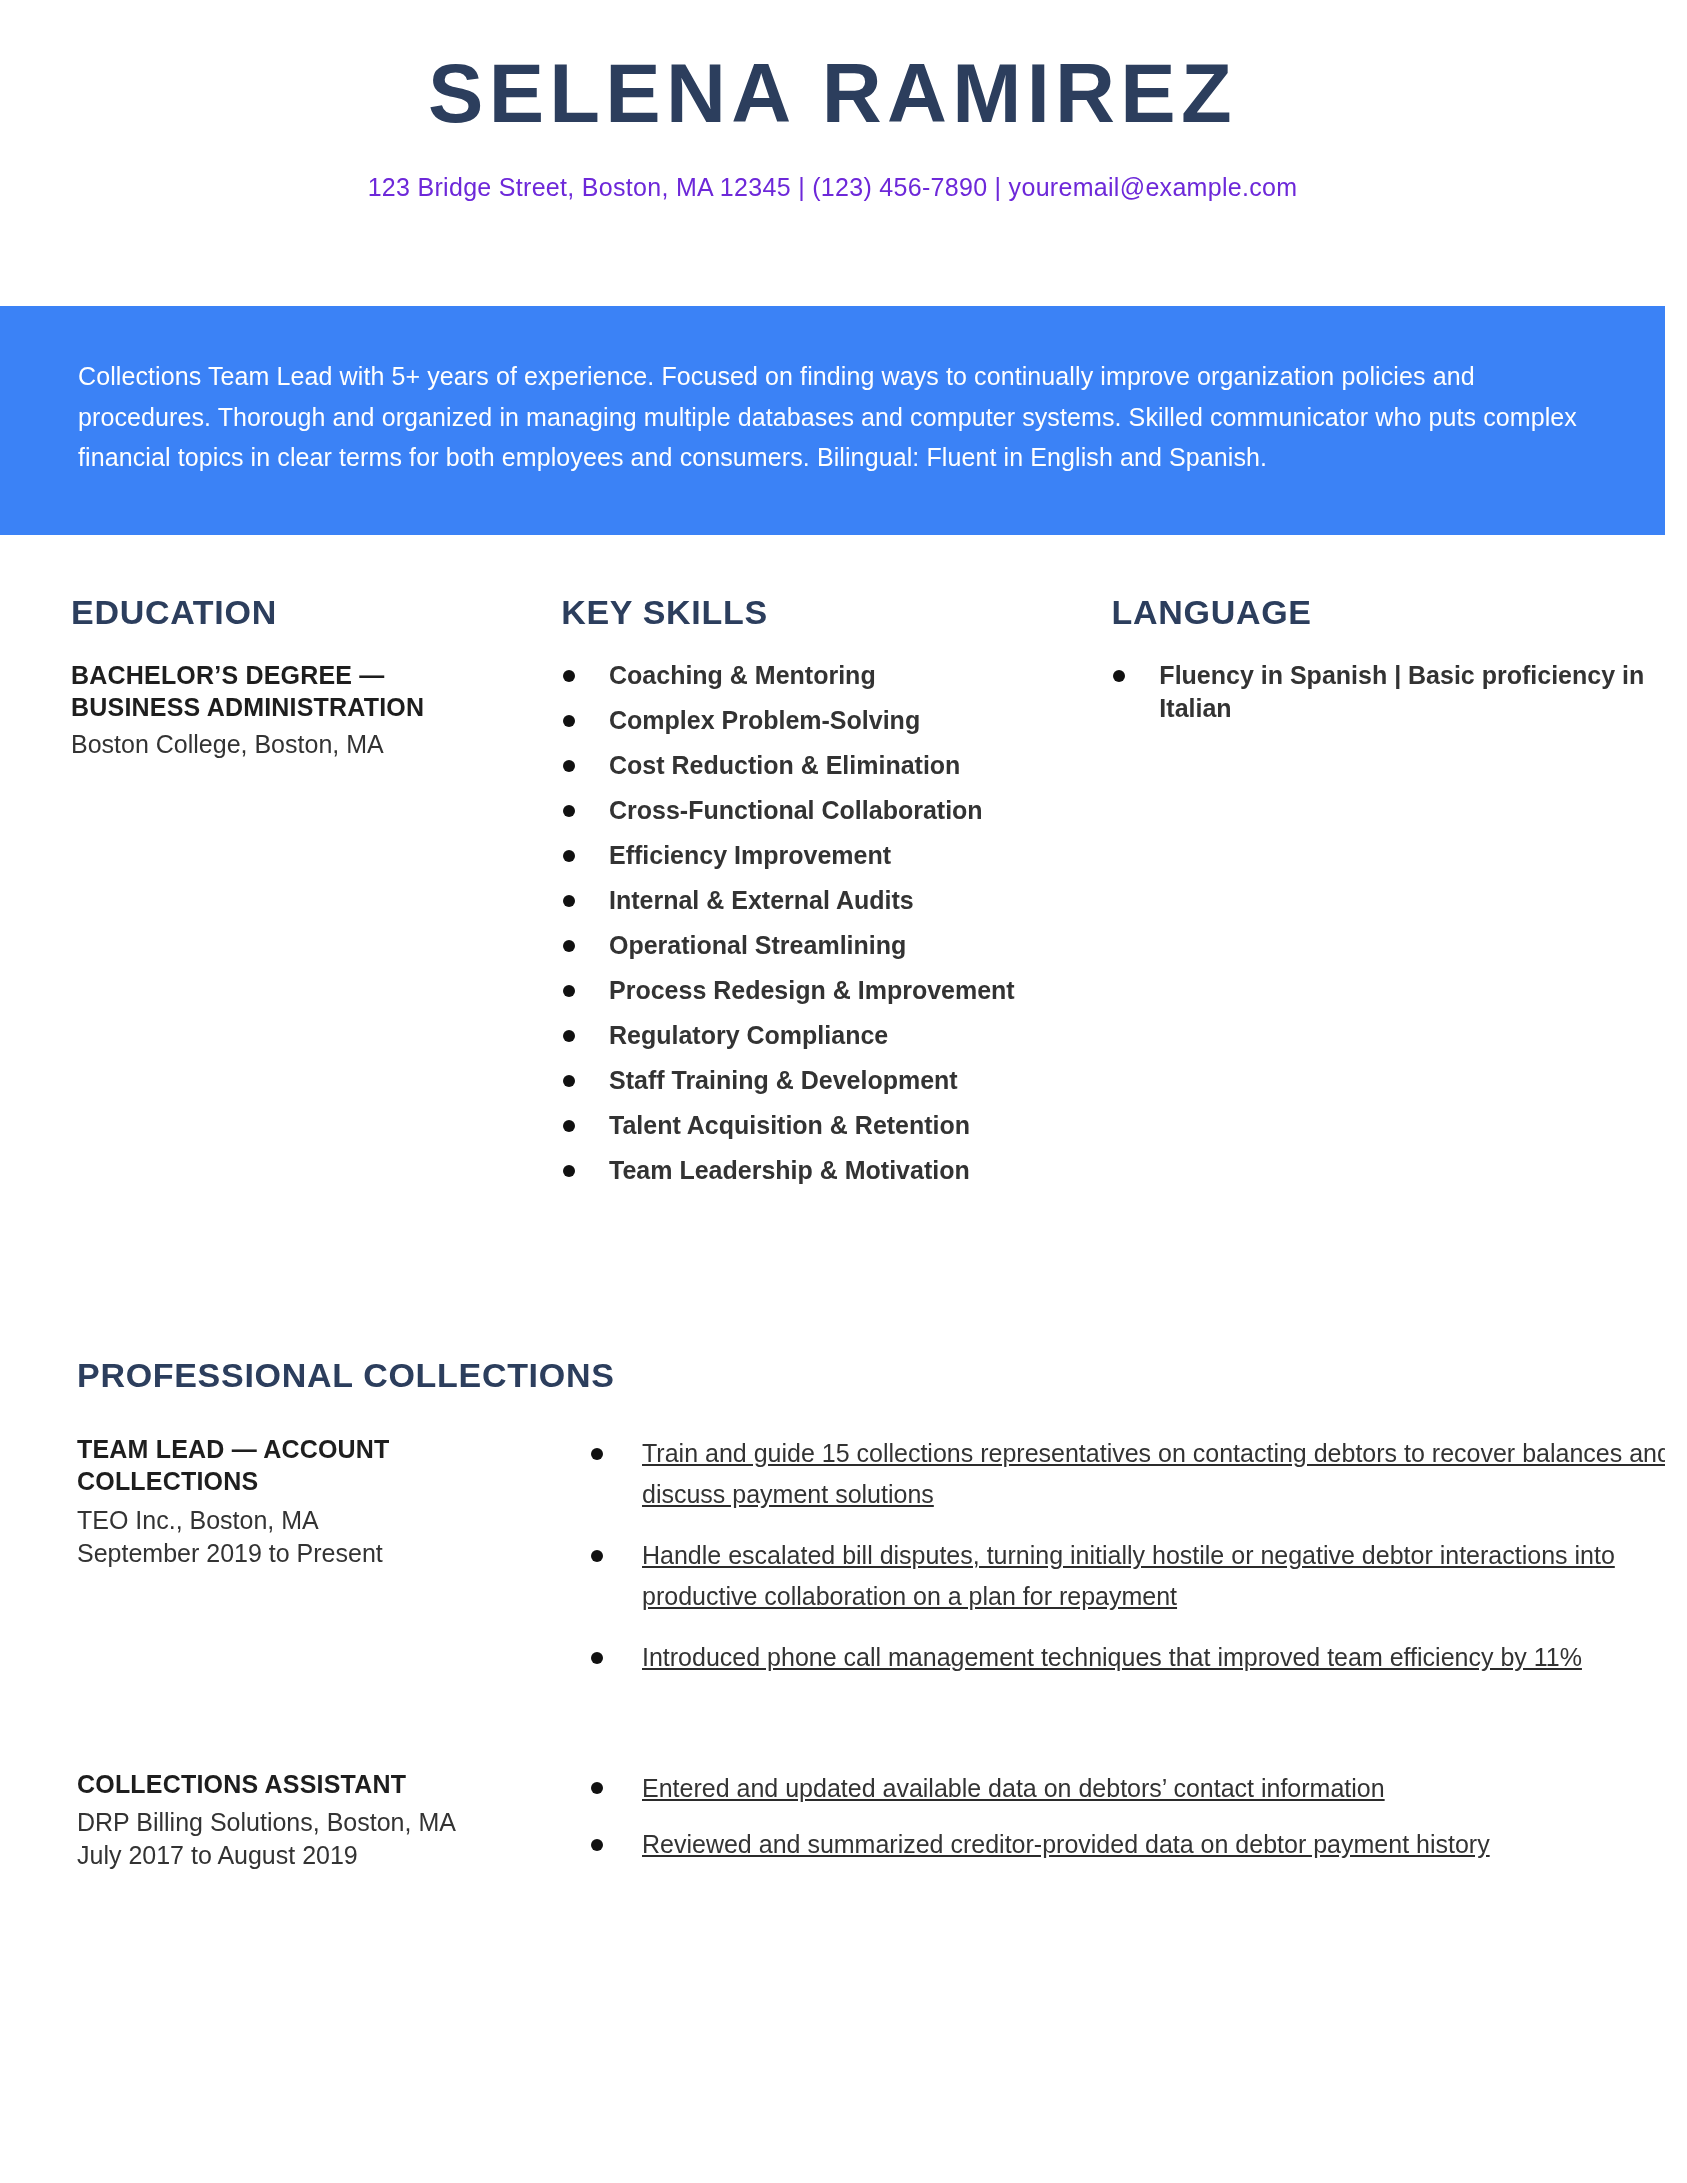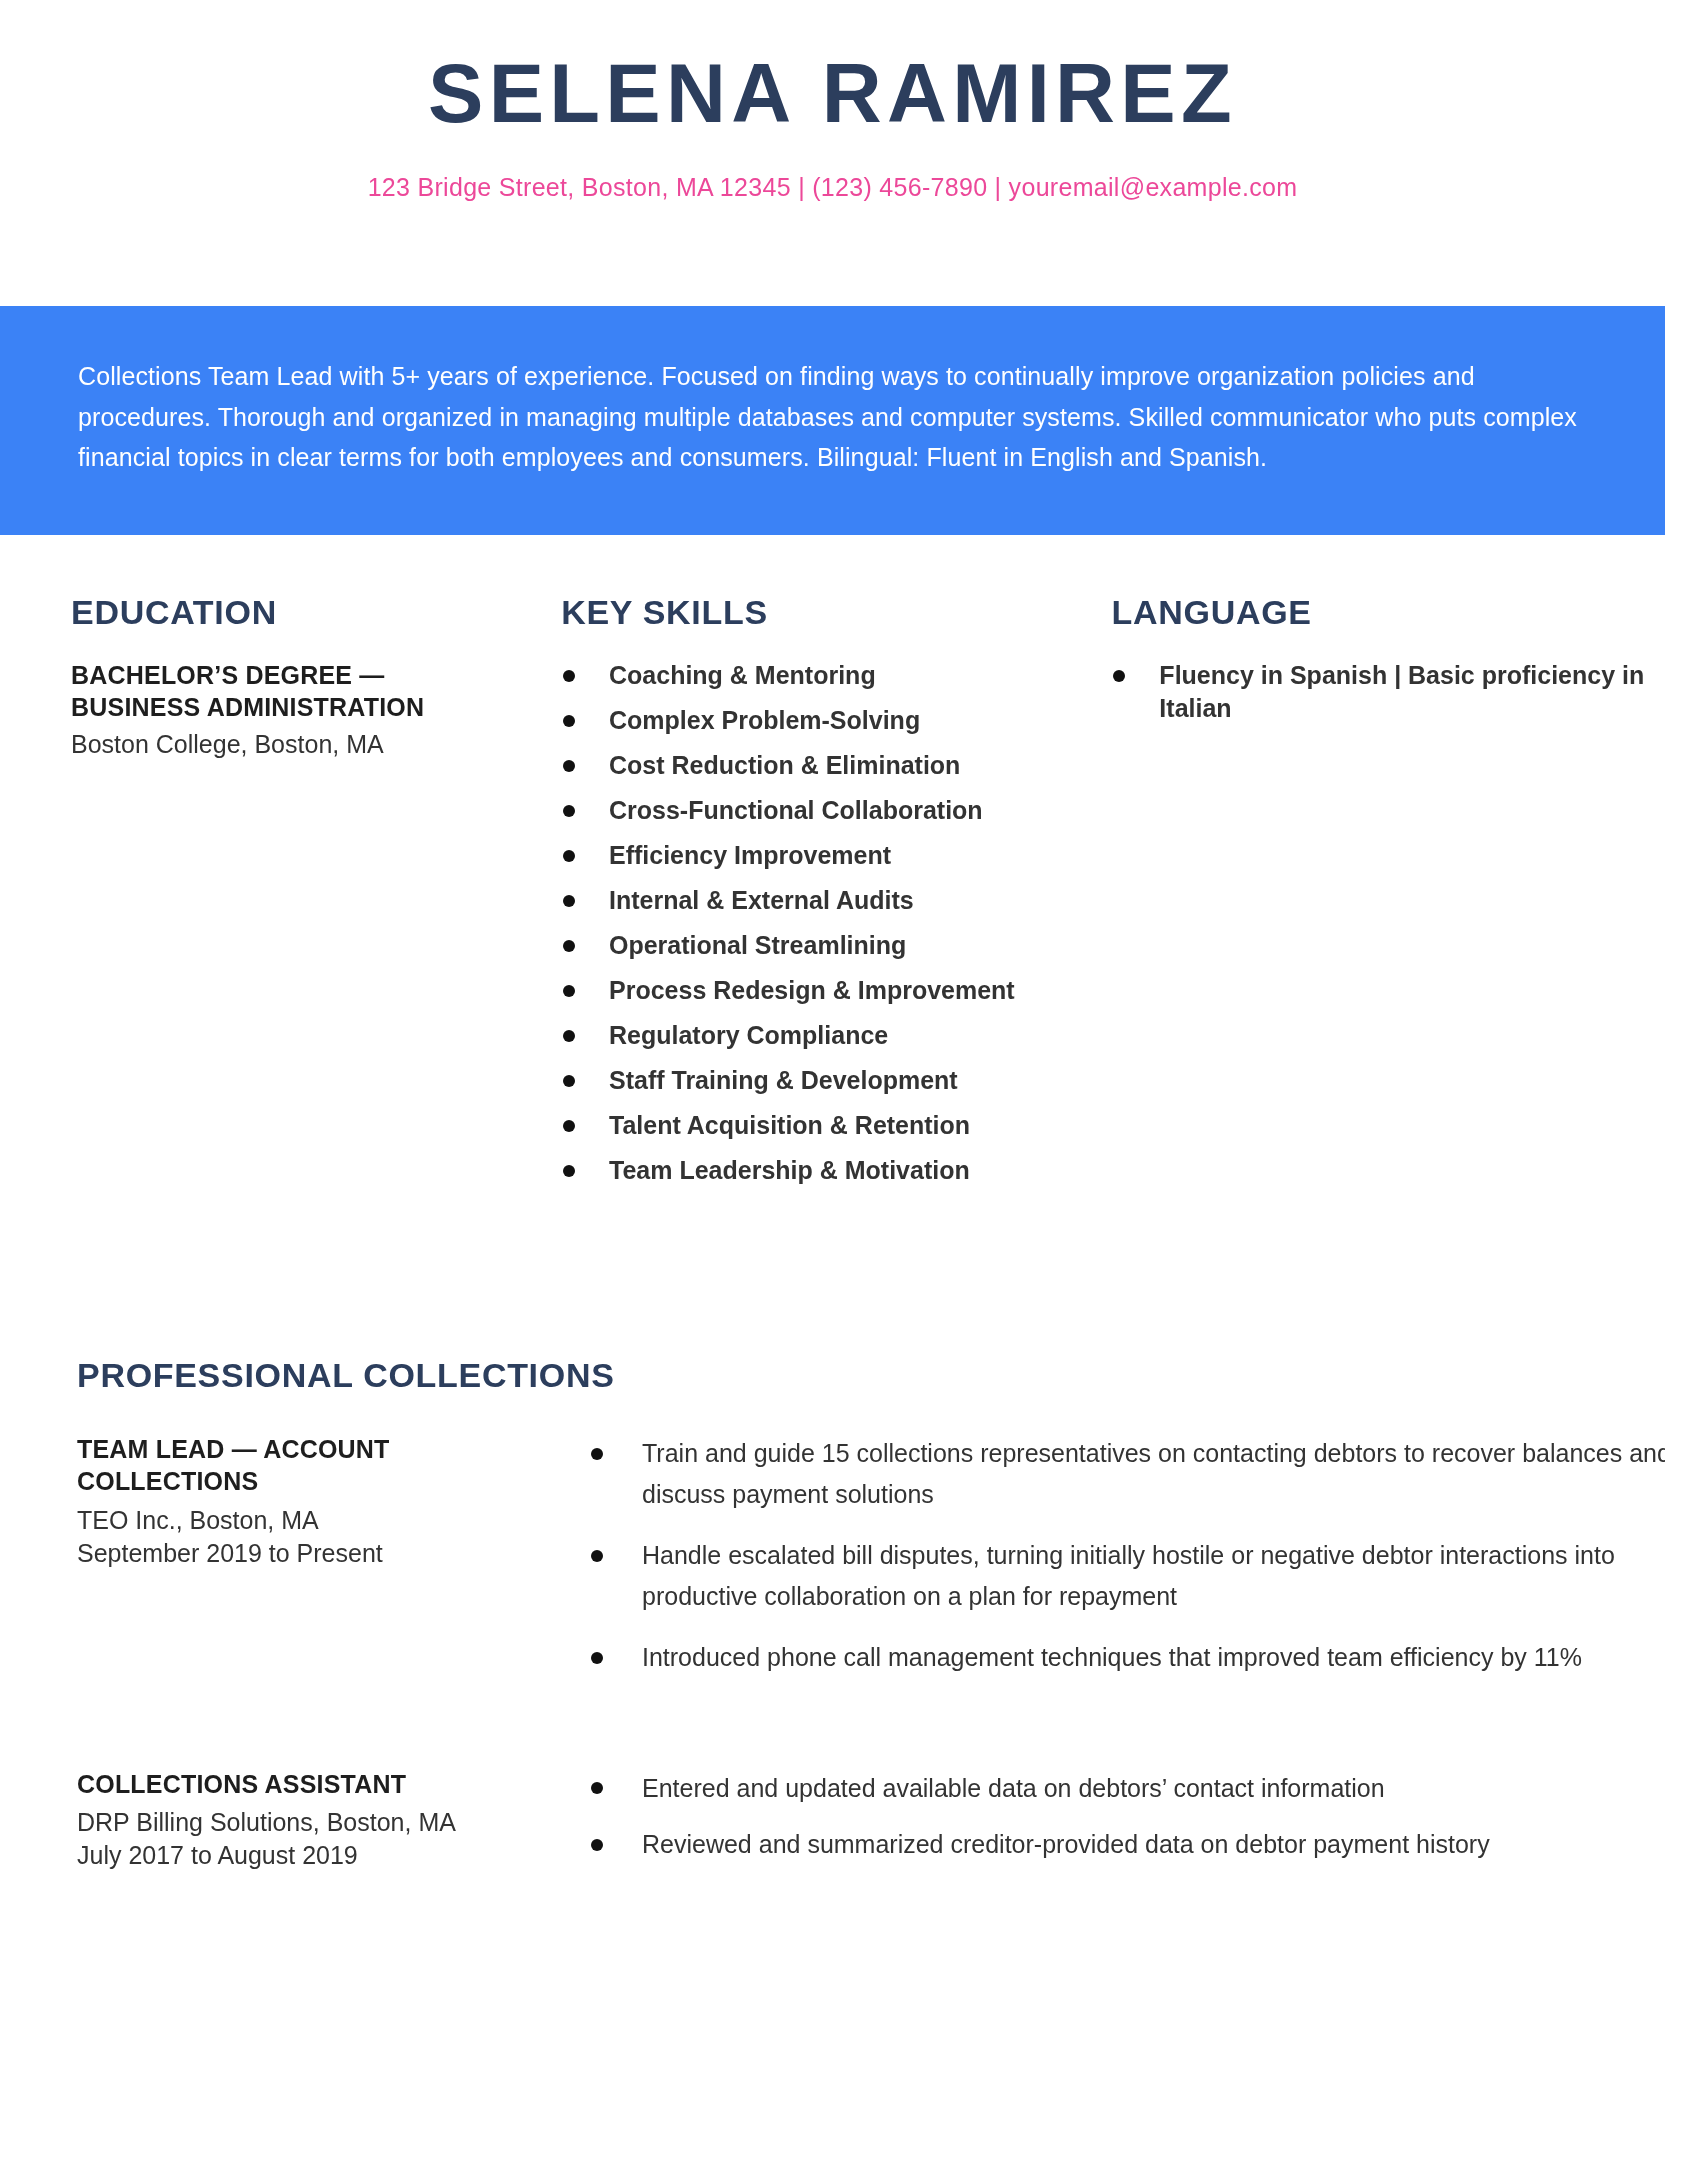--- a/index.html
+++ b/index.html
@@ -34,21 +34,21 @@
     line-height: 1.0;
     font-weight: 700;
     letter-spacing: 5.3px;
     color: #2c3e5d;
     margin: 0;
   }
   .contact {
     margin-top: 37px;
     font-size: 25px;
     line-height: 1.2;
-    color: #ec4899;
+    color: #6d28d9;
     letter-spacing: 0.3px;
     font-weight: 400;
   }
 
   
   .summary-band {
     position: absolute;
     top: 306px;
     left: 0;
     width: 1687px;
@@ -156,20 +156,21 @@
   .job + .job { margin-top: 69px; }
   .job-left {
     width: 576px;
     box-sizing: border-box;
     padding-left: 77px;
     padding-right: 20px;
   }
   .job-right {
     flex: 1;
     box-sizing: border-box;
+    text-decoration: underline;
   }
   .job-title {
     font-size: 25px;
     font-weight: 600;
     line-height: 1.28;
     color: #1e1e1e;
     letter-spacing: 0.2px;
     margin: 0 0 6.6px 0;
   }
   .job-meta {

